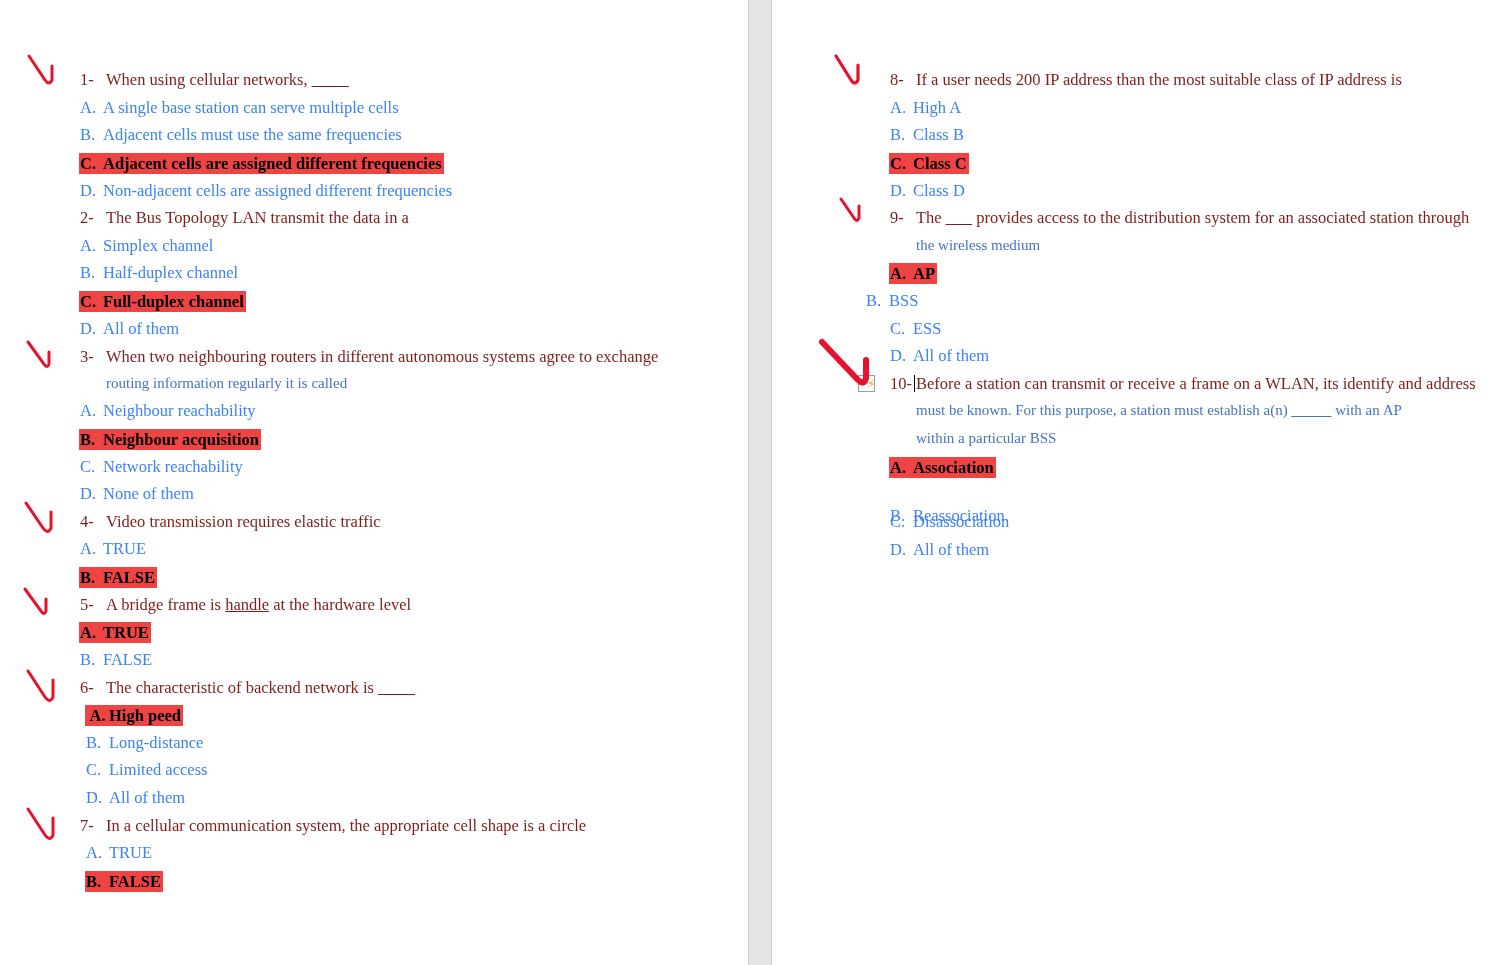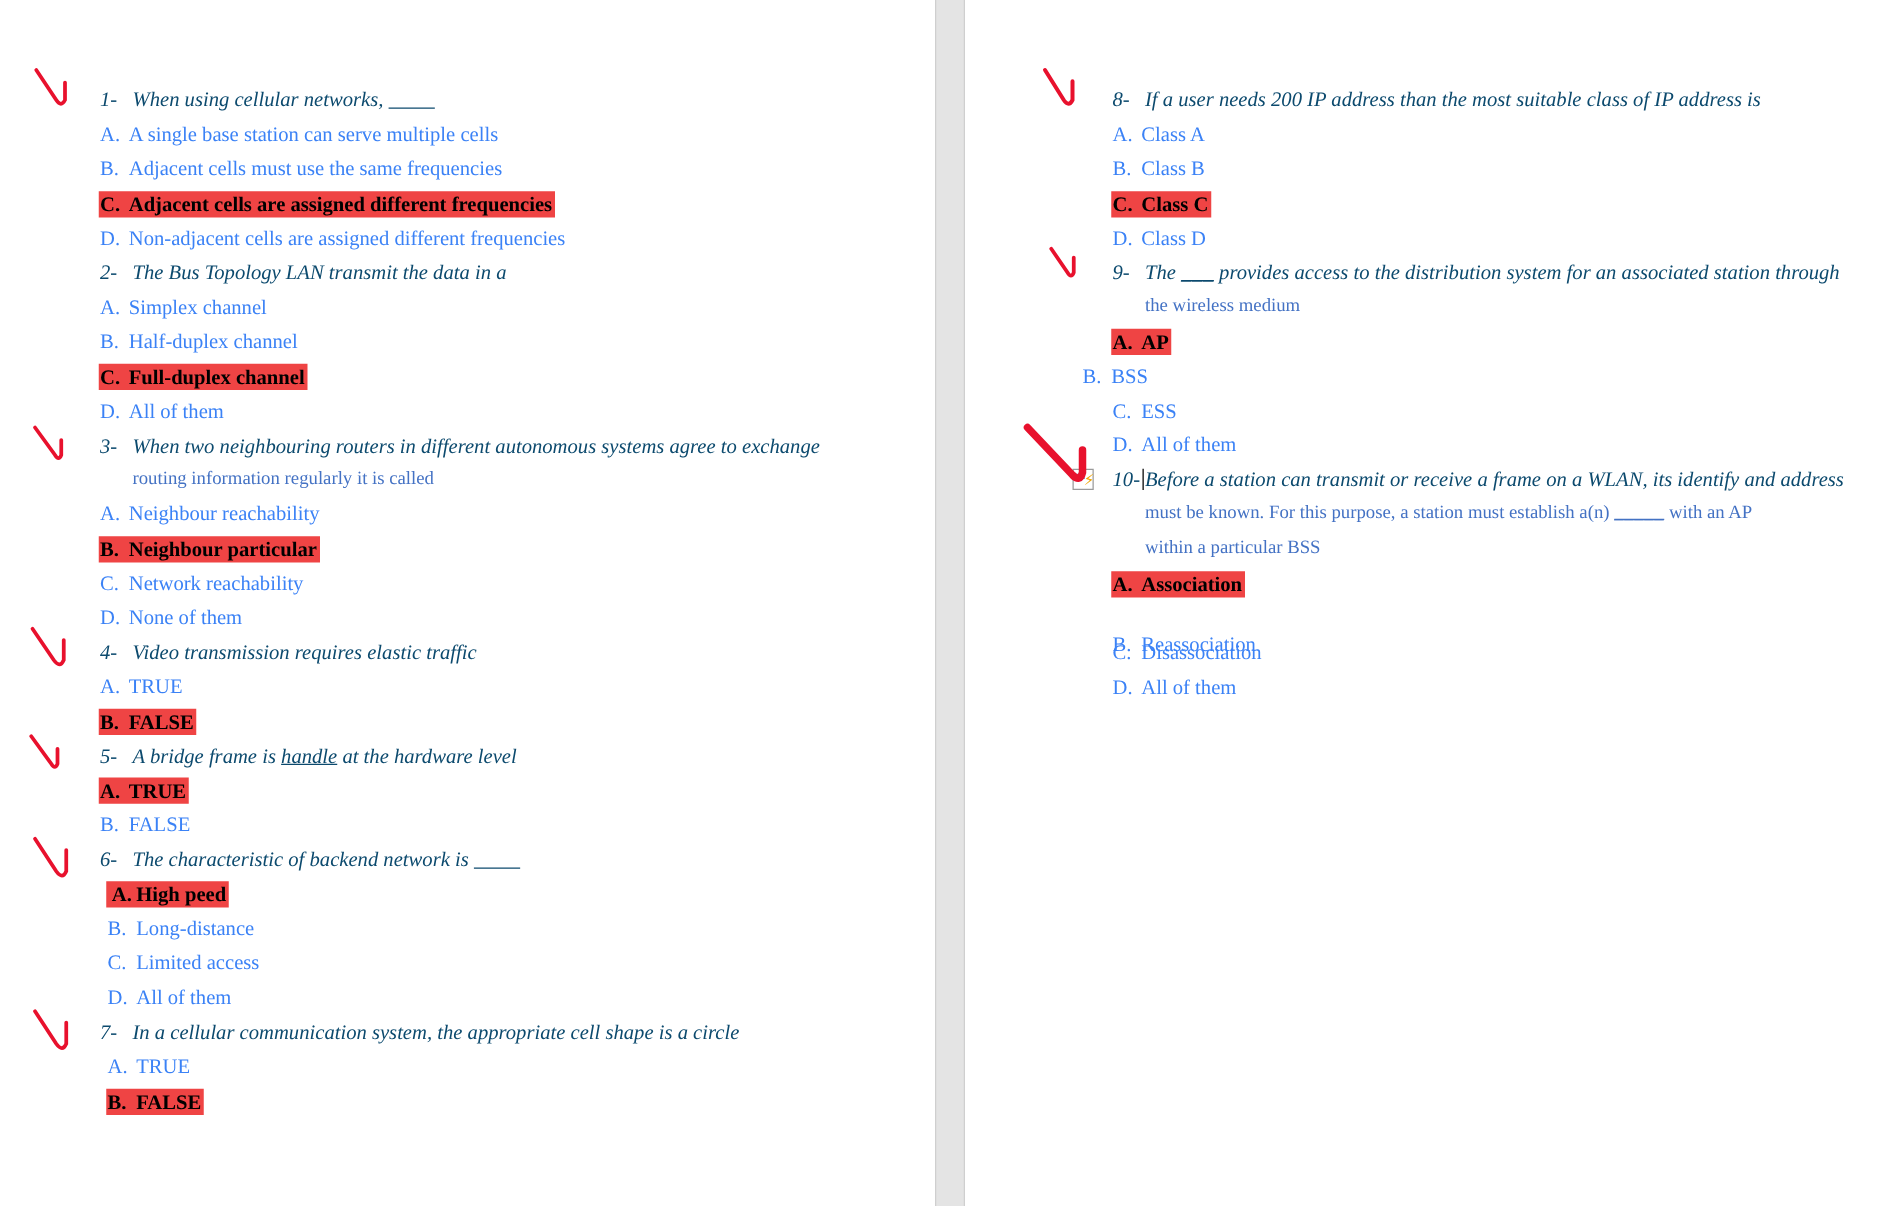--- a/index.html
+++ b/index.html
@@ -39,22 +39,21 @@
 
   
   .qitem {
     position: absolute;
     white-space: nowrap;
     font-size: 16.5px;
     line-height: 19px;
     color: #3b82f6;
   }
   .qitem.question {
-    color: #0c4a6e;
-    font-style: italic;
+    color: #7f1d1d;
   }
   .qitem.question .num {
     display: inline-block;
     width: 26px;
   }
   .qitem .ltr {
     display: inline-block;
     width: 23px;
   }
   .qitem.answer {
@@ -161,21 +160,21 @@
 </div>
 
 <div class="qitem question" style="left:80px; top:347px;">
   <span class="num">3-</span><span>When two neighbouring routers in different autonomous systems agree to exchange</span>
 </div>
 <div class="qline2" style="left:106px; top:374px;">routing information regularly it is called</div>
 <div class="qitem" style="left:80px; top:401px;">
   <span class="ltr">A.</span><span>Neighbour reachability</span>
 </div>
 <div class="qitem answer" style="left:80px; top:429px;">
-  <span class="ltr">B.</span><span>Neighbour particular</span>
+  <span class="ltr">B.</span><span>Neighbour acquisition</span>
 </div>
 <div class="qitem" style="left:80px; top:457px;">
   <span class="ltr">C.</span><span>Network reachability</span>
 </div>
 <div class="qitem" style="left:80px; top:484px;">
   <span class="ltr">D.</span><span>None of them</span>
 </div>
 
 <div class="qitem question" style="left:80px; top:512px;">
   <span class="num">4-</span><span>Video transmission requires elastic traffic</span>
@@ -220,21 +219,21 @@
   <span class="ltr">A.</span><span>TRUE</span>
 </div>
 <div class="qitem answer" style="left:86px; top:871px;">
   <span class="ltr">B.</span><span>FALSE</span>
 </div>
 
 <div class="qitem question" style="left:890px; top:70px;">
   <span class="num">8-</span><span>If a user needs 200 IP address than the most suitable class of IP address is</span>
 </div>
 <div class="qitem" style="left:890px; top:98px;">
-  <span class="ltr">A.</span><span>Class A</span>
+  <span class="ltr">A.</span><span>High A</span>
 </div>
 <div class="qitem" style="left:890px; top:125px;">
   <span class="ltr">B.</span><span>Class B</span>
 </div>
 <div class="qitem answer" style="left:890px; top:153px;">
   <span class="ltr">C.</span><span>Class C</span>
 </div>
 <div class="qitem" style="left:890px; top:181px;">
   <span class="ltr">D.</span><span>Class D</span>
 </div>

